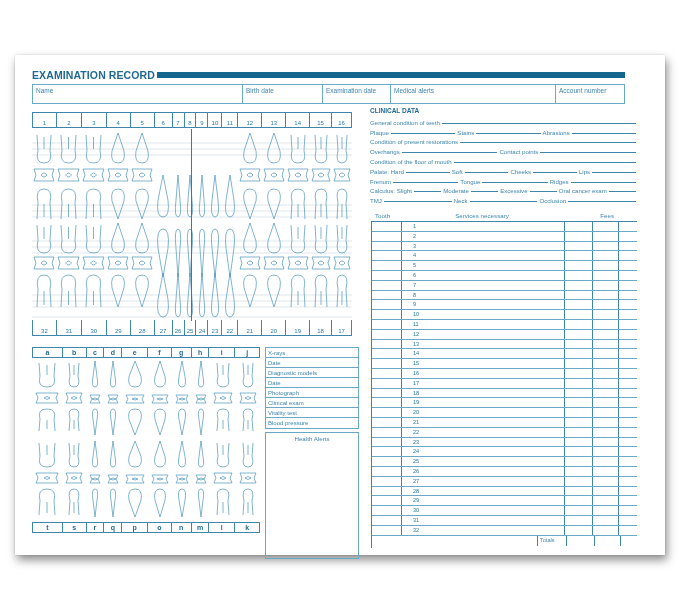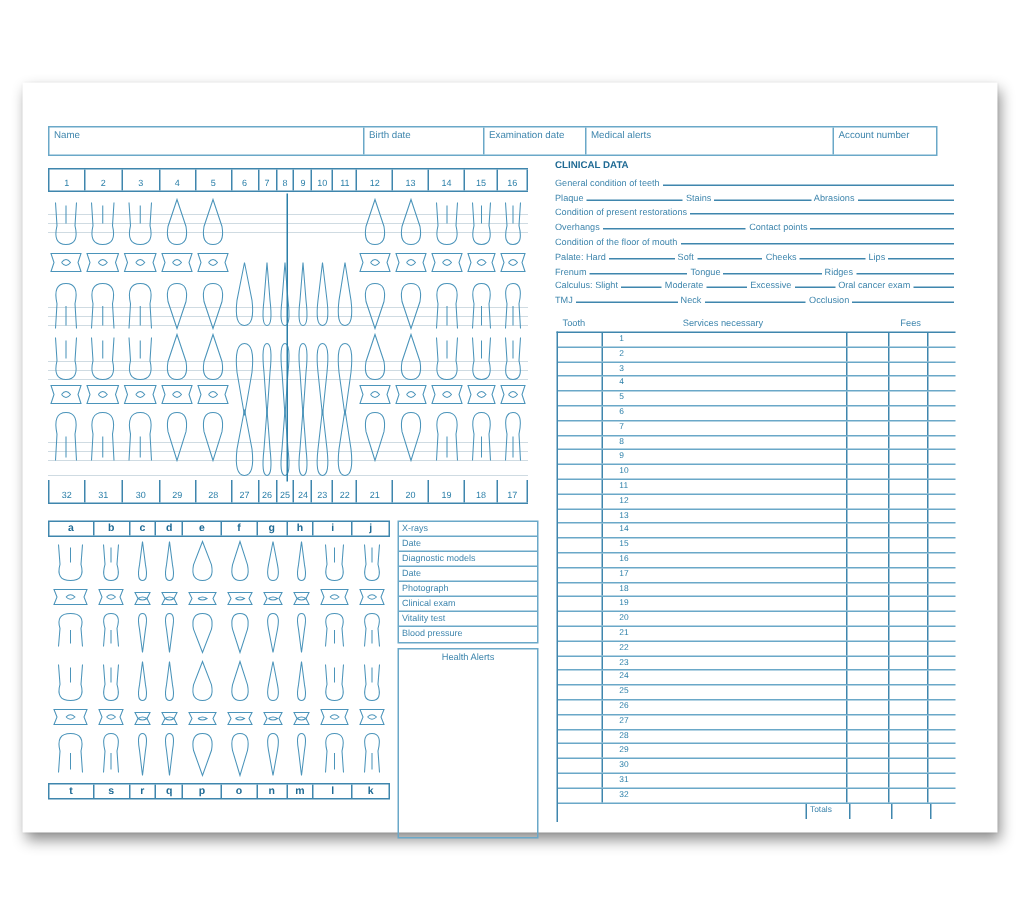--- a/index.html
+++ b/index.html
@@ -59,20 +59,24 @@
   .svc-row .c4 { width: 26px; }
   .svc-row .c5 { width: 18px; border-right: none; }
   .totals-row { position: absolute; left: 519px; top: 0; display: flex; height: 10px; border-left: 1px solid #3f86ad; }
   .totals-row > div { border-right: 1px solid #3f86ad; font-size: 5.6px; color: #3f86ad; line-height: 9px; }
 </style>
 </head>
 <body>
 
 <div class="paper">
 
+  <div class="title-row">
+    <span class="title">EXAMINATION RECORD</span>
+    <span class="title-bar"></span>
+  </div>
 
   <div class="info-row">
     <div class="info-cell" style="width:210px"><span>Name</span></div>
     <div class="info-cell" style="width:80px"><span>Birth date</span></div>
     <div class="info-cell" style="width:68px"><span>Examination date</span></div>
     <div class="info-cell" style="width:165px"><span>Medical alerts</span></div>
     <div class="info-cell" style="flex:1"><span>Account number</span></div>
   </div>
 
   <div class="numrow top" id="upper-nums" style="left:17px; top:57px; width:320px;">

